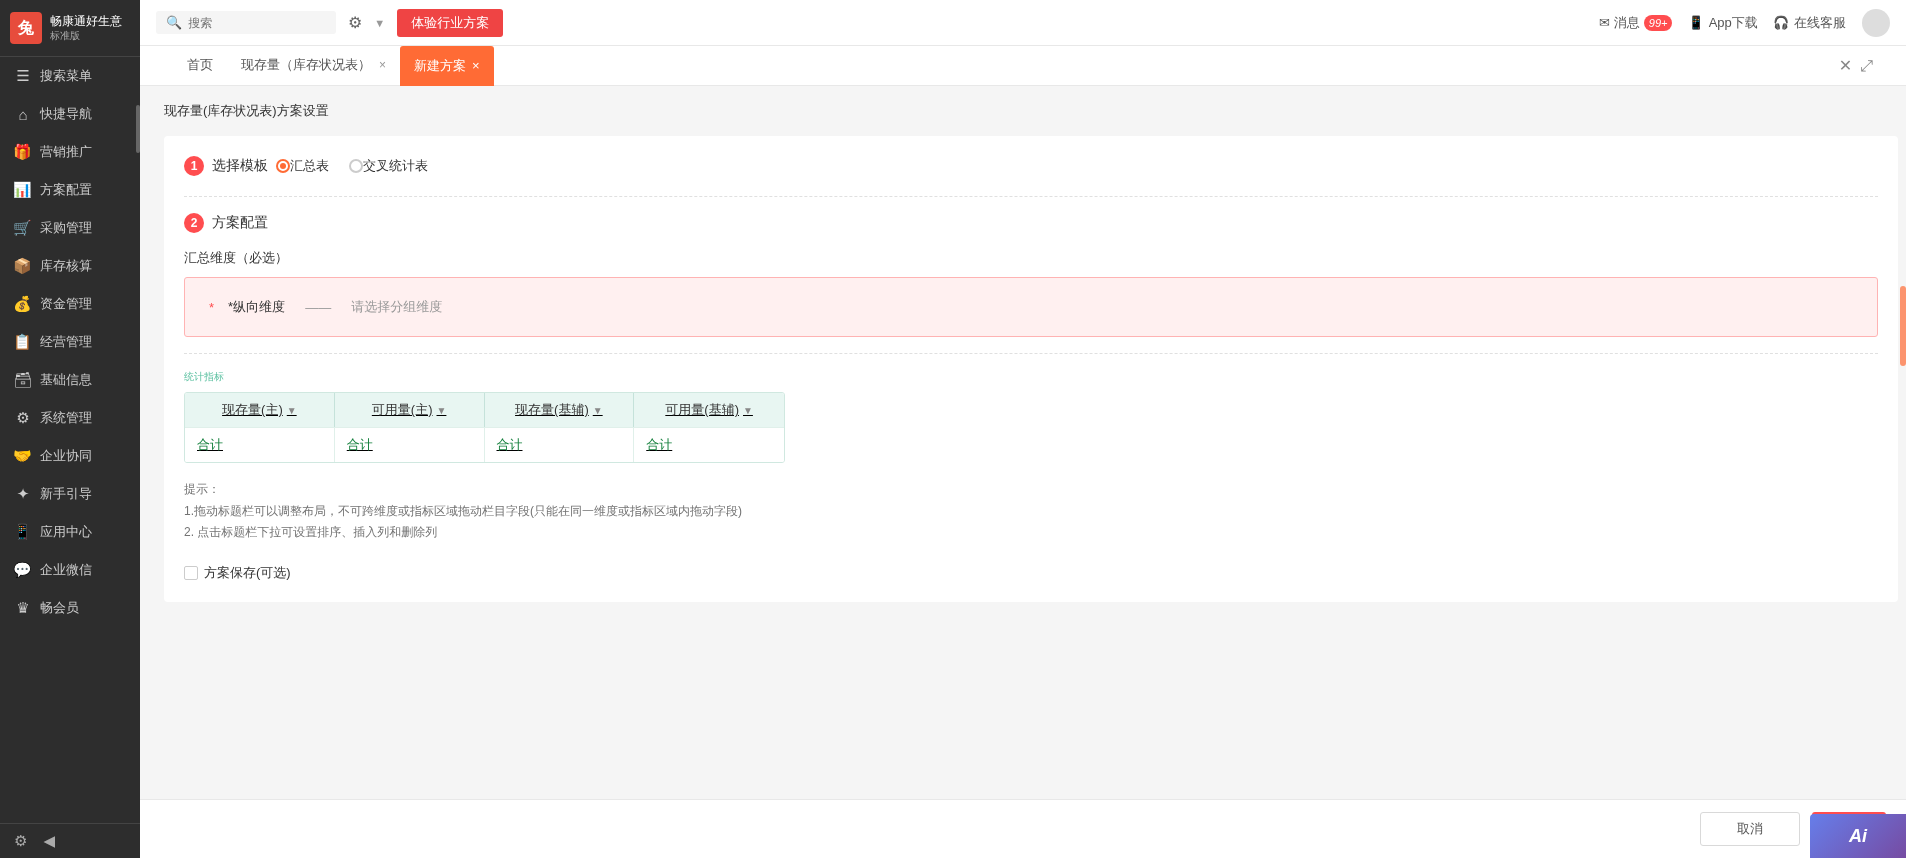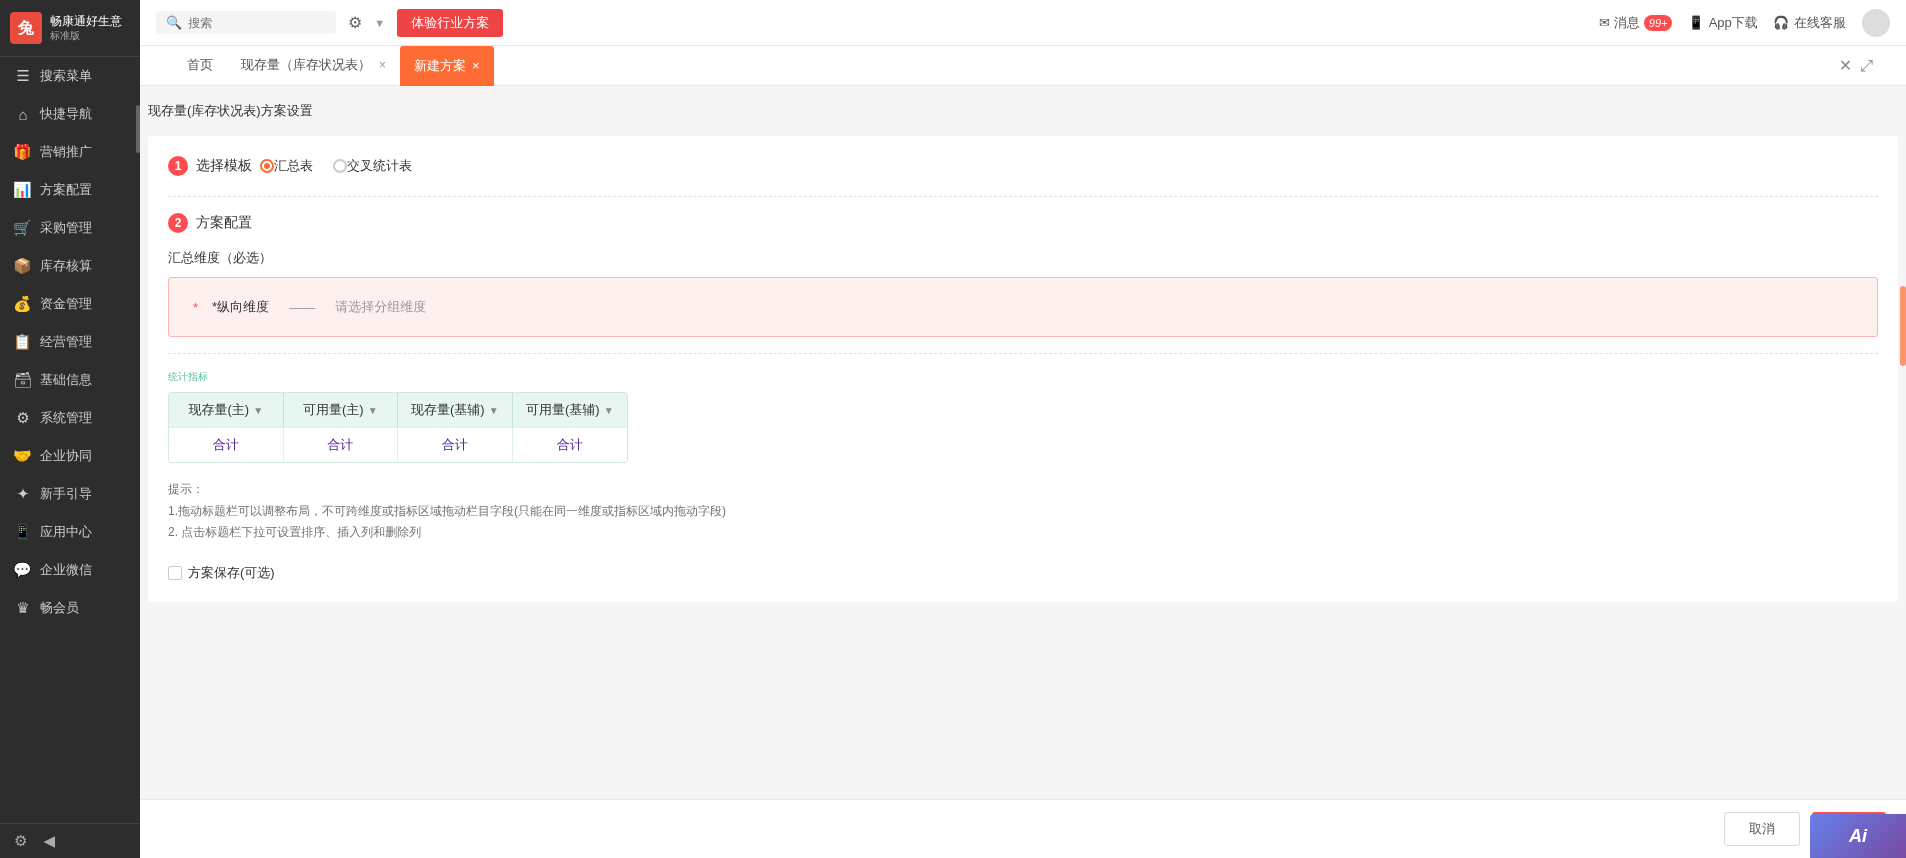--- a/index.html
+++ b/index.html
@@ -175,20 +175,21 @@
     .tab-bar-icons { margin-left: auto; display: flex; align-items: center; gap: 8px; }
     .tab-bar-icon { color: #888; cursor: pointer; font-size: 16px; }
 
     
     .content {
       flex: 1;
       overflow-y: auto;
       background: #f5f5f5;
       padding: 16px 8px;
       position: relative;
+      margin-left: 16px;
     }
     .page-title {
       font-size: 13px;
       color: #333;
       margin-bottom: 16px;
     }
 
     
     .card {
       background: white;
@@ -272,21 +273,22 @@
     .indicator-tag.draggable { background: #d4f0f0; color: #00bfbf; border: 1px solid #b0e8e8; }
     .indicator-tag.non-draggable { background: #f5f5f5; color: #999; border: 1px solid #ddd; }
 
     
     .statistics-section { margin-top: 16px; }
     .statistics-label { color: #5bc0a0; font-size: 10px; margin-bottom: 8px; }
     .stats-table {
       border: 1px solid #d0e8e0;
       border-radius: 3px;
       overflow: hidden;
-      width: 460px;
+      width: 601px;
+      text-decoration: underline;
     }
     .stats-table-header {
       display: grid;
       grid-template-columns: repeat(4, 1fr);
       background: #e8f6f2;
     }
     .stats-col-header {
       padding: 8px 12px;
       display: flex;
       align-items: center;
@@ -299,23 +301,22 @@
     }
     .stats-col-header:last-child { border-right: none; }
     .stats-table-row {
       display: grid;
       grid-template-columns: repeat(4, 1fr);
       background: white;
       border-top: 1px solid #e0f0ea;
     }
     .stats-cell {
       padding: 8px 12px;
-      text-align: center;
-      font-size: 13px;
-      color: #4c1d95;
+      font-size: 13px;
+      color: #15803d;
       border-right: 1px solid #e0f0ea;
     }
     .stats-cell:last-child { border-right: none; }
     .chevron-down { font-size: 10px; color: #888; }
 
     
     .tips-section {
       margin-top: 16px;
       color: #737373;
       font-size: 12px;
@@ -342,21 +343,21 @@
     .footer {
       background: white;
       border-top: 1px solid #e8e8e8;
       padding: 12px 20px;
       display: flex;
       justify-content: flex-end;
       gap: 12px;
       flex-shrink: 0;
     }
     .btn-cancel {
-      padding: 7px 24px;
+      padding: 7px 36px;
       border: 1px solid #d9d9d9;
       background: white;
       border-radius: 3px;
       cursor: pointer;
       font-size: 13px;
       color: #555;
     }
     .btn-query {
       padding: 7px 24px;
       background: #ff4d4f;

